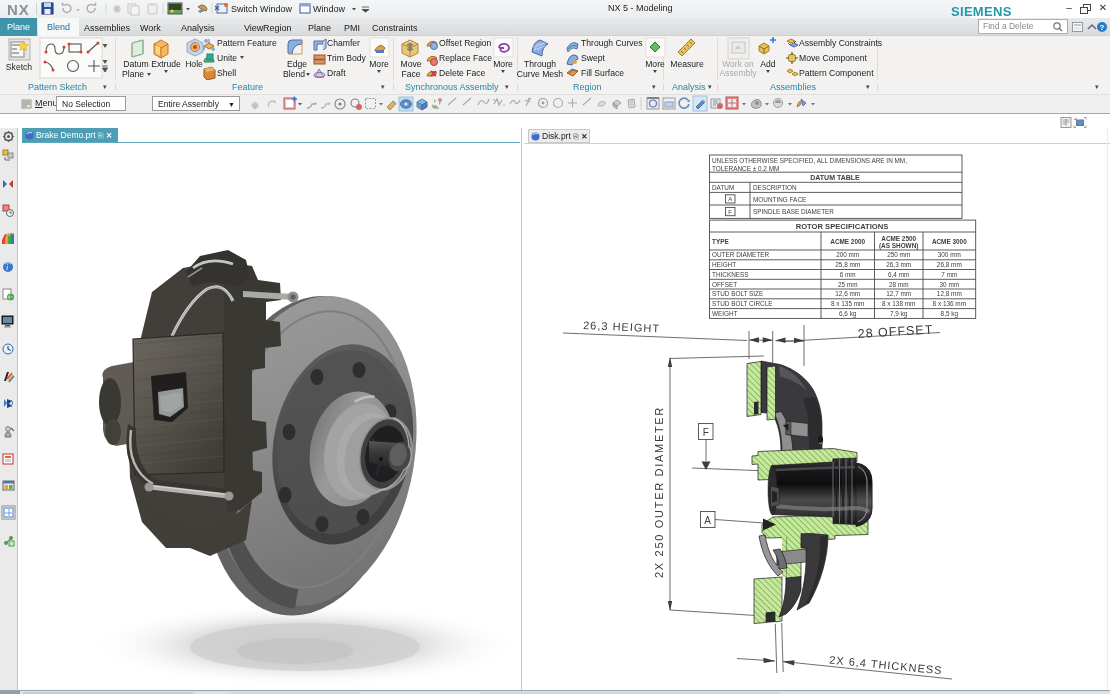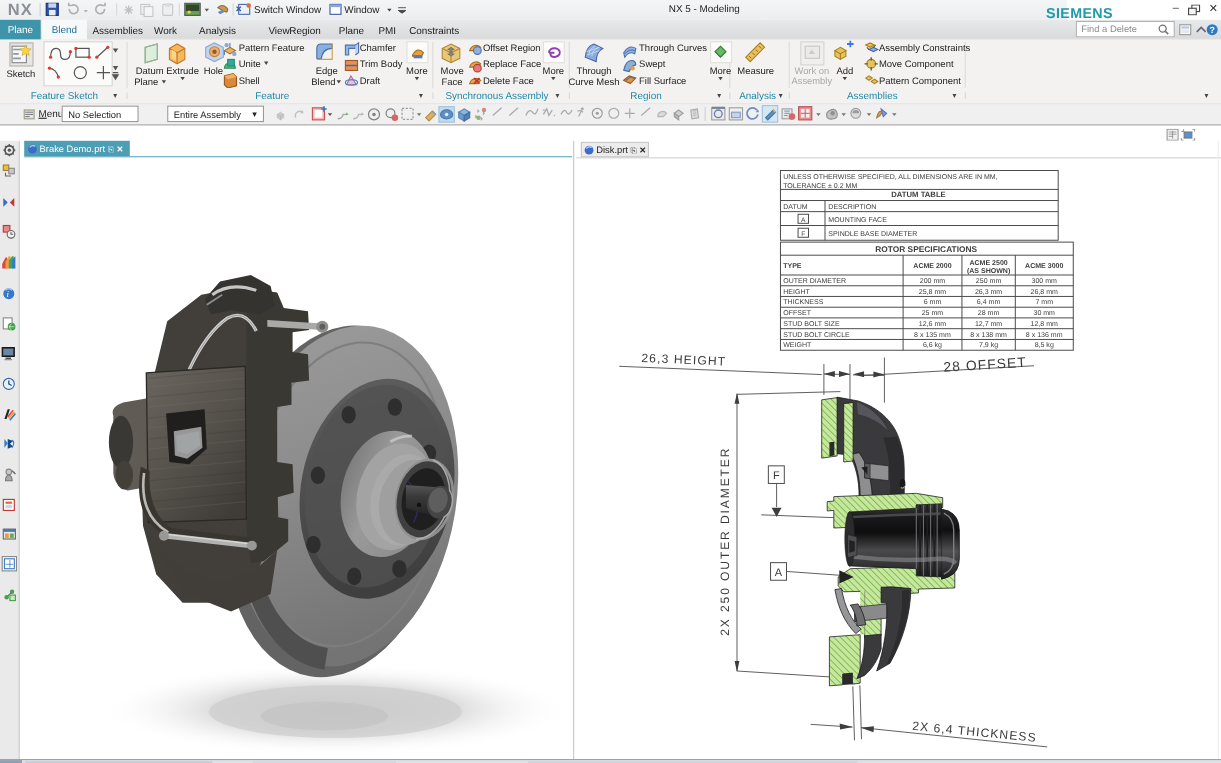--- a/index.html
+++ b/index.html
@@ -299,21 +299,21 @@
     <text x="799" y="25" font-size="8.6" fill="#222">Move Component</text>
     <g transform="translate(786,30)">
           <path d="M1,5 l3,-2 3,2 -3,2 z" fill="#e8c35c" stroke="#a8801c"></path>
           <path d="M6,8 l3,-2 3,2 -3,2 z" fill="#e8c35c" stroke="#a8801c"></path>
         </g>
     <text x="799" y="40" font-size="8.6" fill="#222">Pattern Component</text>
   </g>
 </svg>
 </div>
 <div class="abs" id="grouplabels">
-  <div class="abs glabel" style="left:28px;top:2px">Feature Sketch</div>
+  <div class="abs glabel" style="left:28px;top:2px">Pattern Sketch</div>
     <div class="abs carat" style="left:103px;top:3px">▾</div>
   <div class="sep" style="left:115px"></div>
   <div class="abs glabel" style="left:232px;top:2px">Feature</div>
     <div class="abs carat" style="left:381px;top:3px">▾</div>
   <div class="sep" style="left:393px"></div>
   <div class="abs glabel" style="left:405px;top:2px">Synchronous Assembly</div>
     <div class="abs carat" style="left:505px;top:3px">▾</div>
   <div class="sep" style="left:517px"></div>
   <div class="abs glabel" style="left:573px;top:2px">Region</div>
     <div class="abs carat" style="left:652px;top:3px">▾</div>

